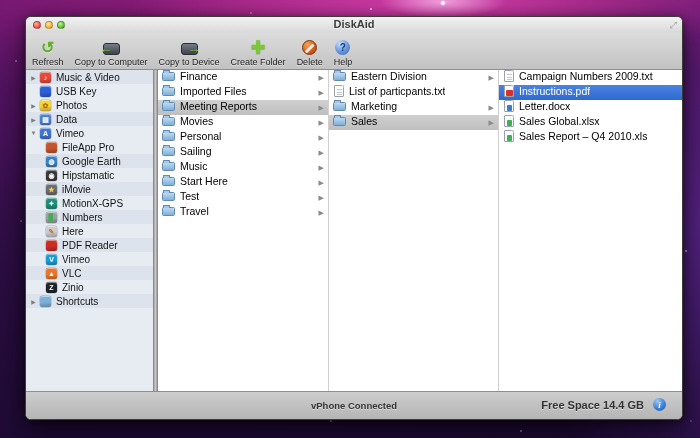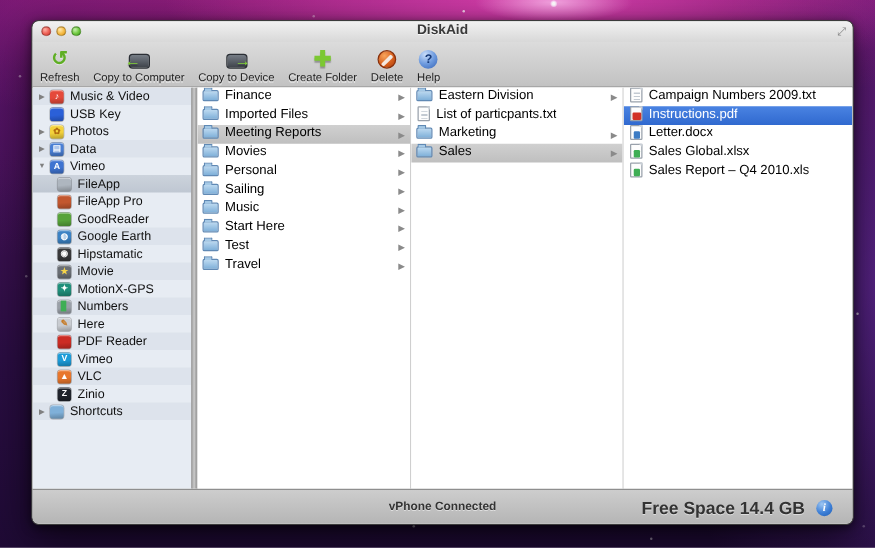--- a/index.html
+++ b/index.html
@@ -111,21 +111,21 @@
 
   
   .statusbar{
     position:absolute;left:0;right:0;bottom:0;height:28px;
     background:linear-gradient(#cdcdcd,#b5b5b5);
     border-top:1px solid #8e8e8e;box-sizing:border-box;padding-left:17px;
   }
   .sb-center{position:absolute;left:0;right:0;top:8px;text-align:center;font-size:9.5px;font-weight:bold;color:#333;
     text-shadow:0 1px 0 rgba(255,255,255,.5)}
   .sb-right{position:absolute;right:16px;top:6px;display:flex;align-items:center;gap:9px}
-  .sb-free{font-size:14px;font-weight:bold;color:#333;text-shadow:0 1px 0 rgba(255,255,255,.5)}
+  .sb-free{font-size:11px;font-weight:bold;color:#333;text-shadow:0 1px 0 rgba(255,255,255,.5)}
   .icn-info{width:13px;height:13px;border-radius:50%;display:flex;align-items:center;justify-content:center;
     background:radial-gradient(circle at 35% 25%,#9ec6f2,#3d7fd6 55%,#1f5cb4);color:#fff;
     font-family:"Liberation Serif",serif;font-style:italic;font-weight:bold;font-size:9px}
 </style>
 </head>
 <body>
 
 <div class="stars">
     <i style="left: 60px; top: 120px; opacity: 0.65;"></i>
     <i style="left: 110px; top: 300px; opacity: 0.45;"></i>
@@ -224,31 +224,23 @@
         <div class="sb-row stripe">
           <span class="sb-tri">▶</span>
           <span class="app-icon" style="background: linear-gradient(175deg, rgb(74, 127, 212) 0%, rgb(74, 127, 212) 55%, rgba(0, 0, 0, 0.25)) rgb(74, 127, 212);">▤</span>
           <span class="sb-label">Data</span>
         </div>
         <div class="sb-row ">
           <span class="sb-tri">▼</span>
           <span class="app-icon" style="background: linear-gradient(175deg, rgb(63, 116, 209) 0%, rgb(63, 116, 209) 55%, rgba(0, 0, 0, 0.25)) rgb(63, 116, 209);">A</span>
           <span class="sb-label">Vimeo</span>
         </div>
-        <div class="sb-row child stripe selected">
-          <span class="app-icon" style="background: linear-gradient(175deg, rgb(174, 182, 191) 0%, rgb(174, 182, 191) 55%, rgba(0, 0, 0, 0.25)) rgb(174, 182, 191);"></span>
-          <span class="sb-label">FileApp</span>
-        </div>
         <div class="sb-row child ">
           <span class="app-icon" style="background: linear-gradient(175deg, rgb(194, 87, 47) 0%, rgb(194, 87, 47) 55%, rgba(0, 0, 0, 0.25)) rgb(194, 87, 47);"></span>
           <span class="sb-label">FileApp Pro</span>
-        </div>
-        <div class="sb-row child ">
-          <span class="app-icon" style="background: linear-gradient(175deg, rgb(87, 163, 58) 0%, rgb(87, 163, 58) 55%, rgba(0, 0, 0, 0.25)) rgb(87, 163, 58);"></span>
-          <span class="sb-label">GoodReader</span>
         </div>
         <div class="sb-row child stripe">
           <span class="app-icon" style="background: linear-gradient(175deg, rgb(59, 130, 196) 0%, rgb(59, 130, 196) 55%, rgba(0, 0, 0, 0.25)) rgb(59, 130, 196);">◍</span>
           <span class="sb-label">Google Earth</span>
         </div>
         <div class="sb-row child ">
           <span class="app-icon" style="background: linear-gradient(175deg, rgb(58, 58, 60) 0%, rgb(58, 58, 60) 55%, rgba(0, 0, 0, 0.25)) rgb(58, 58, 60);">◉</span>
           <span class="sb-label">Hipstamatic</span>
         </div>
         <div class="sb-row child stripe">

